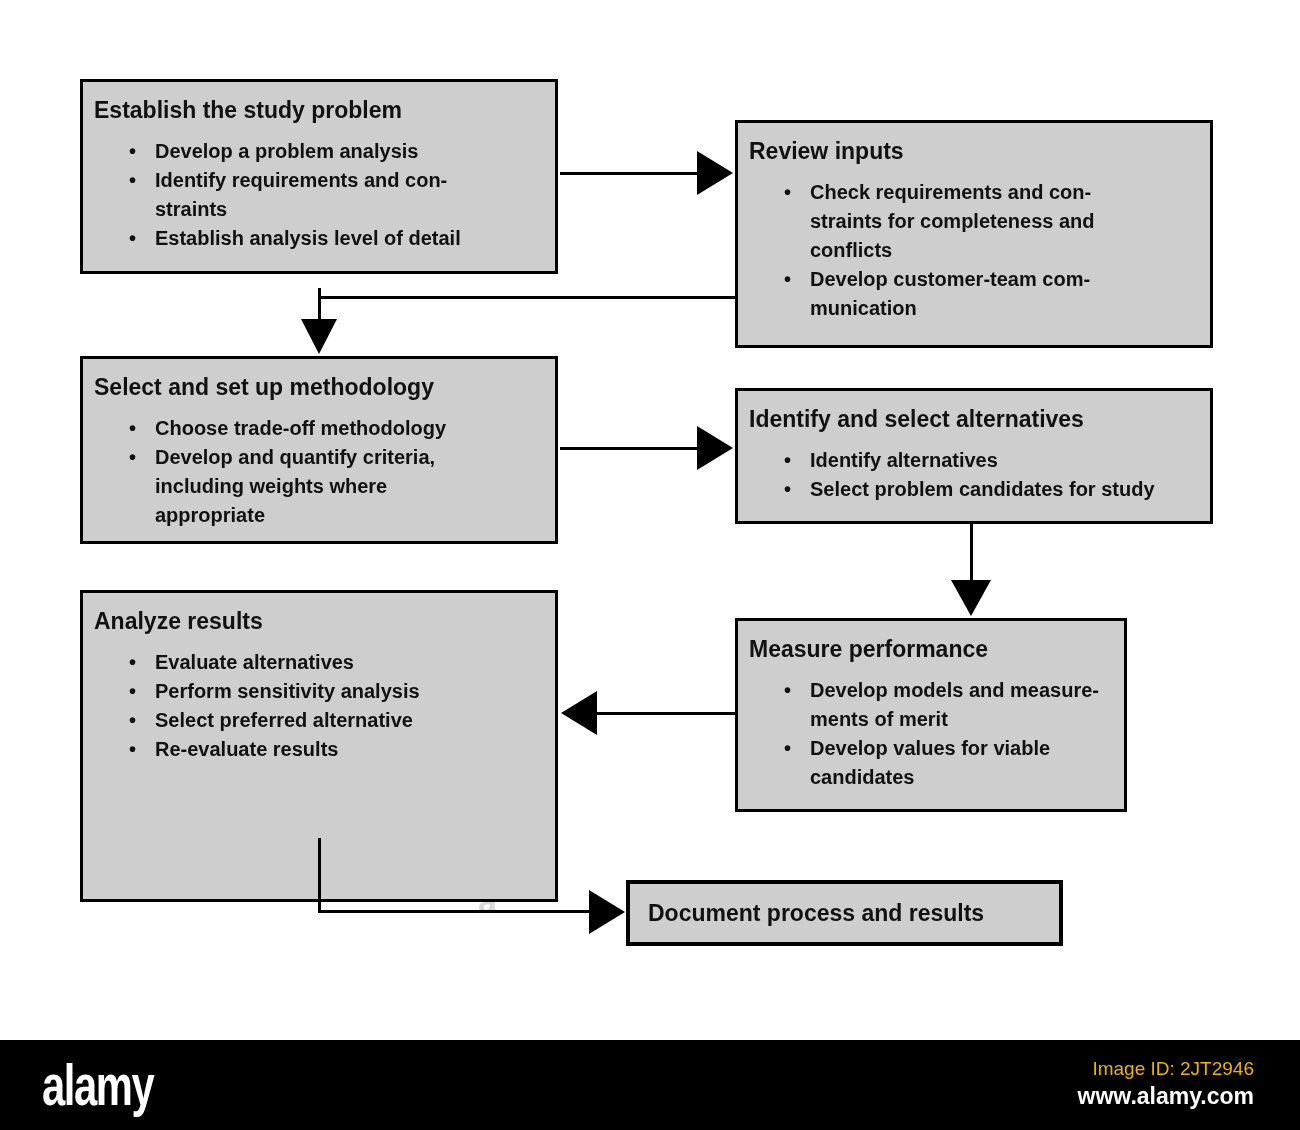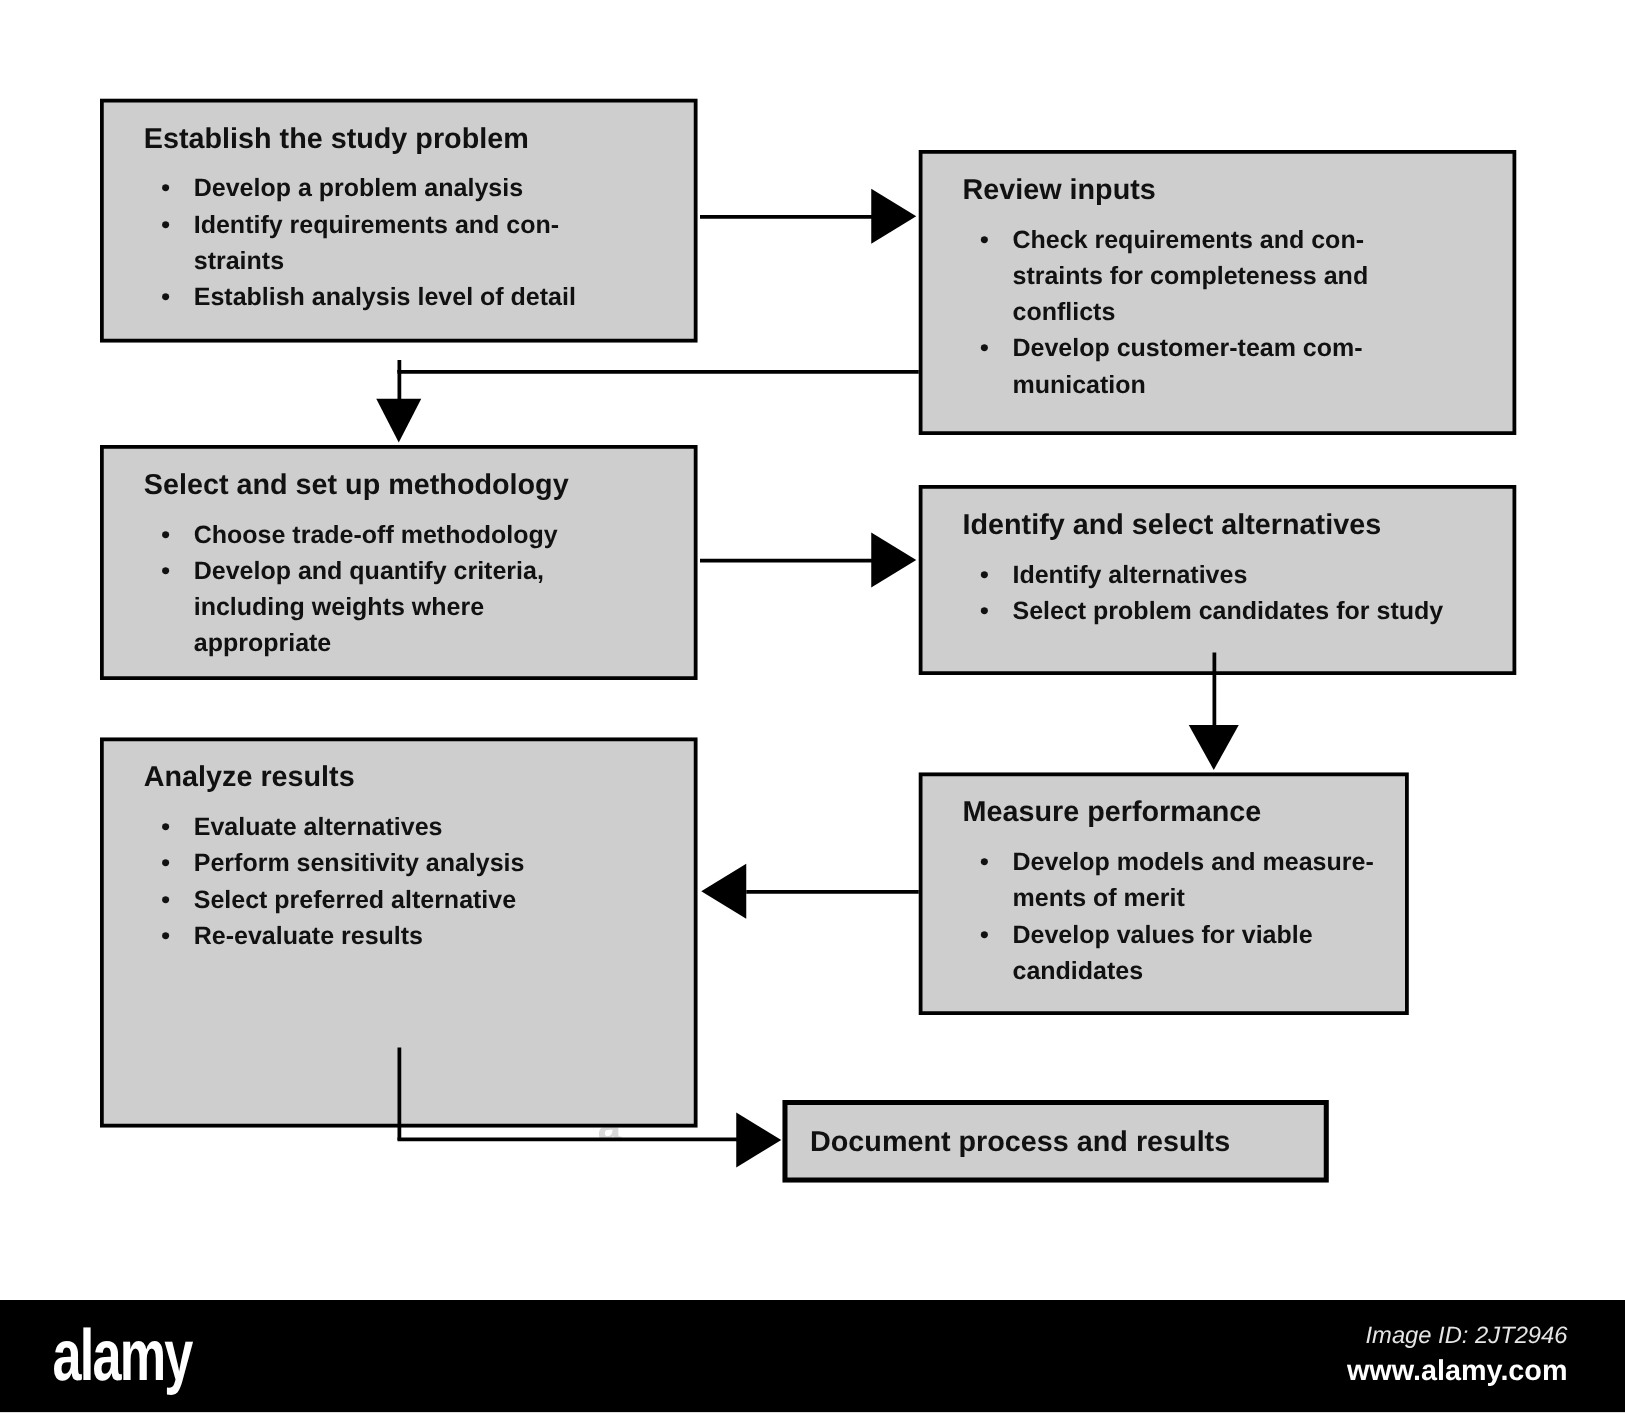--- a/index.html
+++ b/index.html
@@ -5,21 +5,21 @@
   html,body{margin:0;padding:0;background:#ffffff;}
   .stage{
     position:relative;width:1300px;height:1130px;overflow:hidden;
     background:#ffffff;font-family:"Liberation Sans",sans-serif;
   }
   .box{
     position:absolute;background:#cecece;border:3px solid #000;
     box-sizing:border-box;color:#111;
   }
   .box h3{
-    margin:15px 18px 0 32px;font-size:23px;font-weight:bold;line-height:27px;
+    margin:15px 18px 0 11px;font-size:23px;font-weight:bold;line-height:27px;
   }
   .box ul{
     list-style:none;margin:13px 4px 0 0;padding:0 6px 0 72px;
   }
   .box li{
     position:relative;font-size:20px;font-weight:bold;line-height:29px;
     white-space:pre-line;
   }
   .box li::before{
     content:"\2022";position:absolute;left:-26px;top:0;font-size:20px;
@@ -39,21 +39,21 @@
   .footer{
     position:absolute;left:0;top:1040px;width:1300px;height:90px;background:#000;
   }
   .footer .logo{
     position:absolute;left:42px;top:1px;color:#fff;font-size:58px;font-weight:bold;
     transform:scaleX(0.72);transform-origin:left center;letter-spacing:-2px;line-height:88px;
   }
   .footer .right{
     position:absolute;right:46px;top:16px;text-align:right;color:#fff;
   }
-  .footer .imgid{font-size:19px;font-weight:normal;line-height:26px;color:#e5e5e5;font-style:italic;}
+  .footer .imgid{font-size:19px;font-weight:normal;line-height:26px;color:#eab308;}
   .footer .url{font-size:23px;font-weight:bold;line-height:28px;}
 </style>
 </head>
 <body>
 
 <div class="stage">
 
   <span class="wm" style="left:182px;top:108px;font-size:40px;color:rgba(140,140,140,0.45)">a</span>
   <span class="wm" style="left:480px;top:104px;font-size:40px;color:rgba(255,255,255,0.65)">a</span>
   <span class="wm" style="left:332px;top:236px;font-size:36px;color:rgba(255,255,255,0.6)">a</span>
@@ -96,21 +96,21 @@
   <div class="box" style="left:80px;top:356px;width:478px;height:188px">
     <h3>Select and set up methodology</h3>
     <ul>
       <li>Choose trade-off methodology</li>
       <li>Develop and quantify criteria,
 including weights where
 appropriate</li>
     </ul>
   </div>
 
-  <div class="box" style="left:735px;top:388px;width:478px;height:152px">
+  <div class="box" style="left:735px;top:388px;width:478px;height:136px">
     <h3>Identify and select alternatives</h3>
     <ul>
       <li>Identify alternatives</li>
       <li>Select problem candidates for study</li>
     </ul>
   </div>
 
   <div class="box" style="left:80px;top:590px;width:478px;height:312px">
     <h3>Analyze results</h3>
     <ul>

